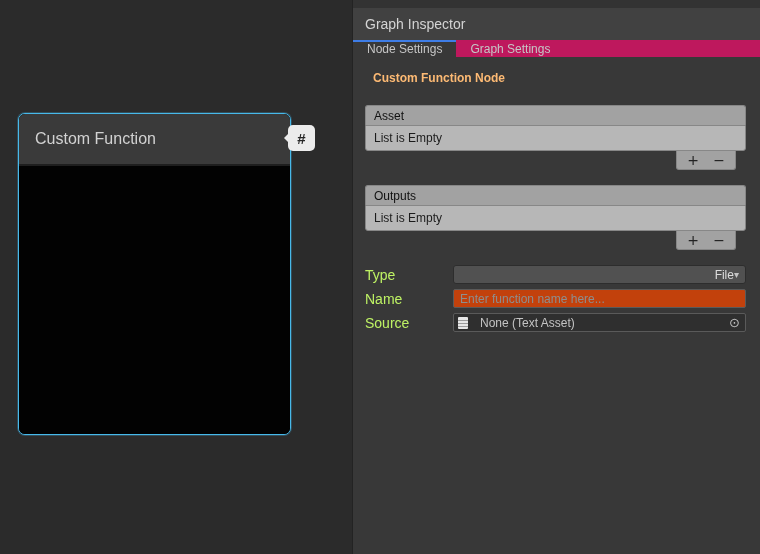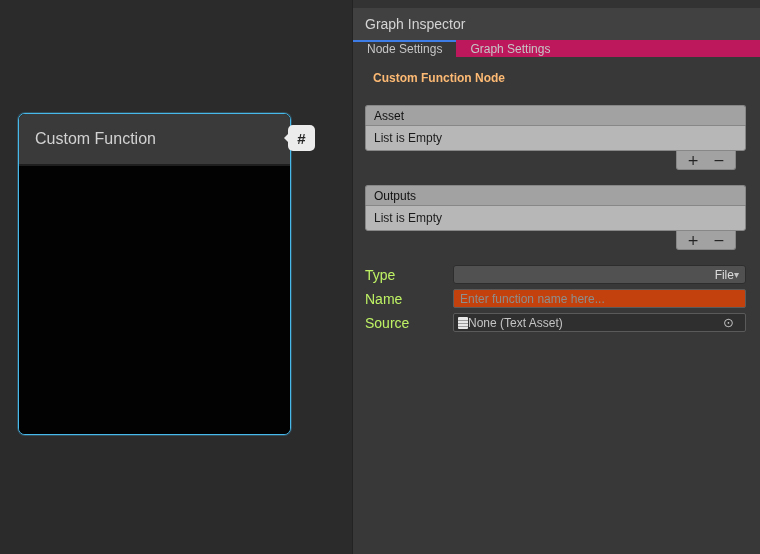--- a/index.html
+++ b/index.html
@@ -88,21 +88,21 @@
   }
   .dd-arrow { font-size:10px; color:#c2c2c2; font-family:"DejaVu Sans", sans-serif; }
   .text-input {
     flex:1; height:19px; background:#c2410c; border:1px solid #5a5a5a; border-radius:2px;
     color:#c8c8c8; font-size:12px; padding:0 6px; outline:none;
     font-family:"Liberation Sans", "DejaVu Sans", sans-serif;
   }
   .text-input::placeholder { color:#8e8e8e; }
   .object-field {
     flex:1; height:19px; background:#2f2f2f; border:1px solid #5a5a5a; border-radius:2px;
-    display:flex; align-items:center; gap:0; padding:0 9px 0 4px;
+    display:flex; align-items:center; gap:12px; padding:0 3px 0 4px;
     color:#c4c4c4; font-size:12px; cursor:pointer;
   }
   .ta-icon {
     width:10px; height:12px; border-radius:1px; flex-shrink:0;
     background:linear-gradient(#e8e8e8 0 3px, #9c9c9c 3px 4px, #e8e8e8 4px 6px,
                #9c9c9c 6px 7px, #e8e8e8 7px 9px, #9c9c9c 9px 10px, #e8e8e8 10px);
   }
   .obj-text { flex:1; overflow:hidden; white-space:nowrap; }
   .picker {
     font-size:13px; line-height:17px; color:#bdbdbd; padding:0 2px;

